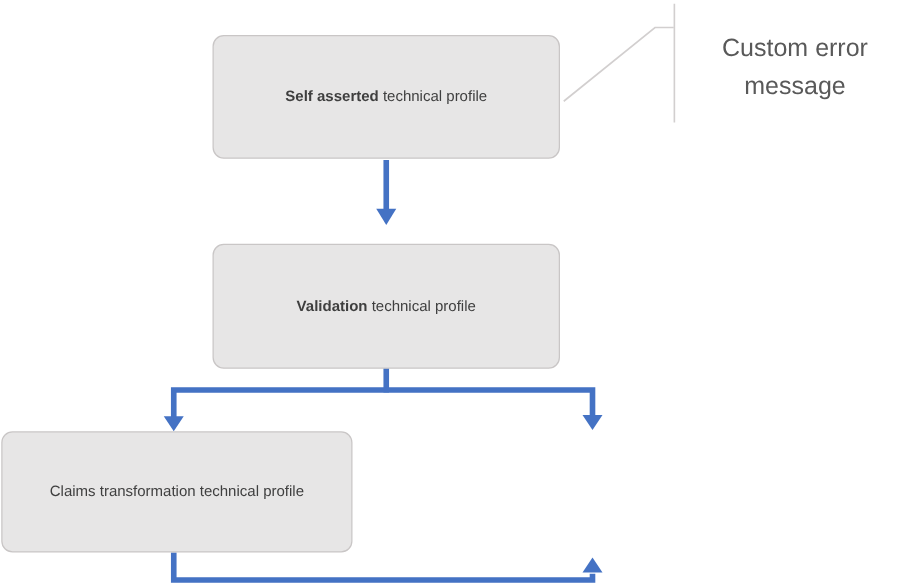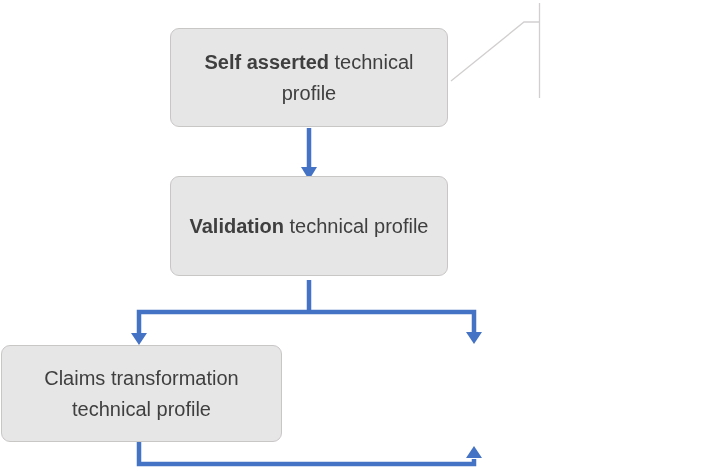--- a/index.html
+++ b/index.html
@@ -41,28 +41,28 @@
     position: absolute;
     box-sizing: border-box;
     background: var(--box-fill, #e7e6e6);
     border: 1px solid var(--box-border, #c9c6c6);
     border-radius: 9px;
     color: var(--box-text, #3f3f3f);
     display: flex;
     align-items: center;
     justify-content: center;
     text-align: center;
-    font-size: 20px;
+    font-size: 12px;
     line-height: 31px;
     padding: 0 14px;
   }
   .node b { font-weight: 700; }
   .node span { font-weight: 400; }
   .node-self-asserted { left: 170px; top: 28px;  width: 278px; height: 99px;  }
-  .node-validation    { left: 170px; top: 176px; width: 278px; height: 100px; justify-content: center; }
+  .node-validation    { left: 170px; top: 195px; width: 278px; height: 100px; justify-content: center; }
   .node-claims-tp     { left: 1px;   top: 345px; width: 281px; height: 97px; text-align: center;  }
   .node-claims-tr     { left: 335px; top: 344px; width: 277px; height: 101px; }
   .callout-text {
     position: absolute;
     left: 548px;
     top: 24px;
     width: 176px;
     text-align: center;
     font-size: 20px;
     line-height: 30px;
@@ -103,14 +103,15 @@
     </div>
   </div>
 
   <div class="node node-claims-tp">
     <div>
       <b></b><span>Claims transformation technical profile</span>
     </div>
   </div>
 
 
+  <div class="callout-text">Custom error message</div>
 
 </div>
 
 </body></html>

